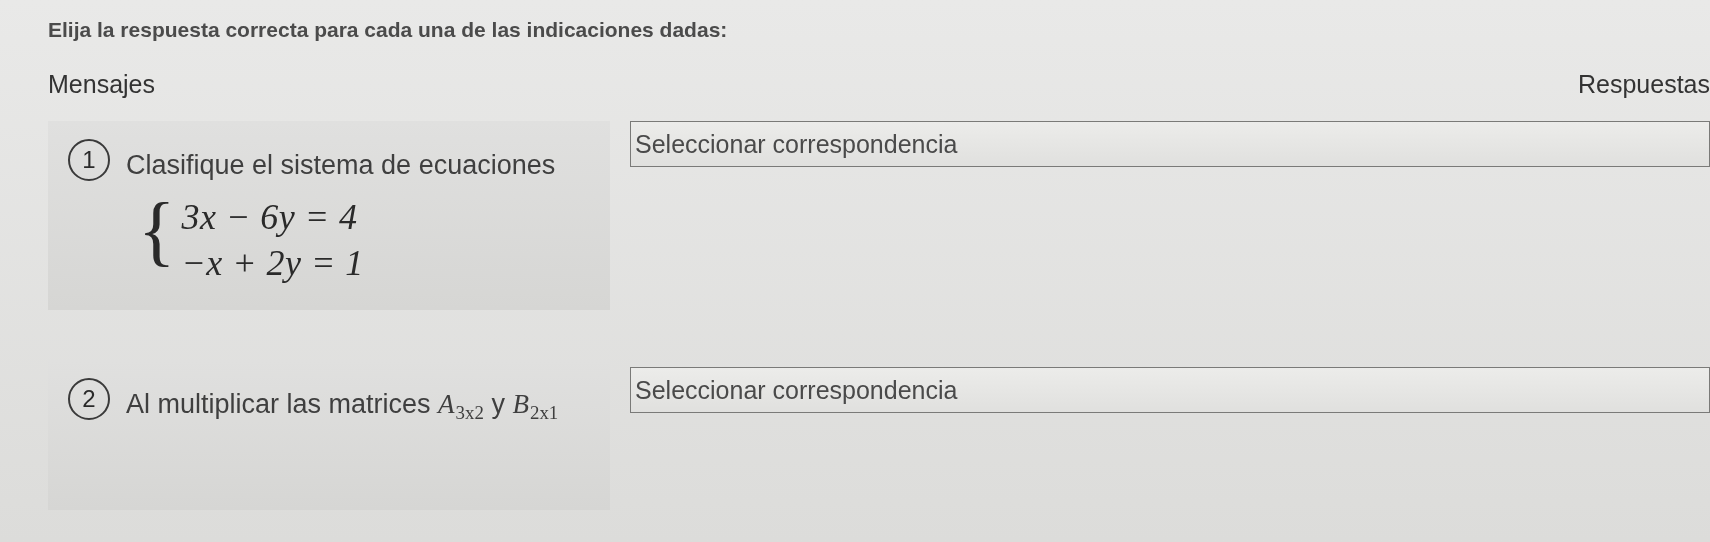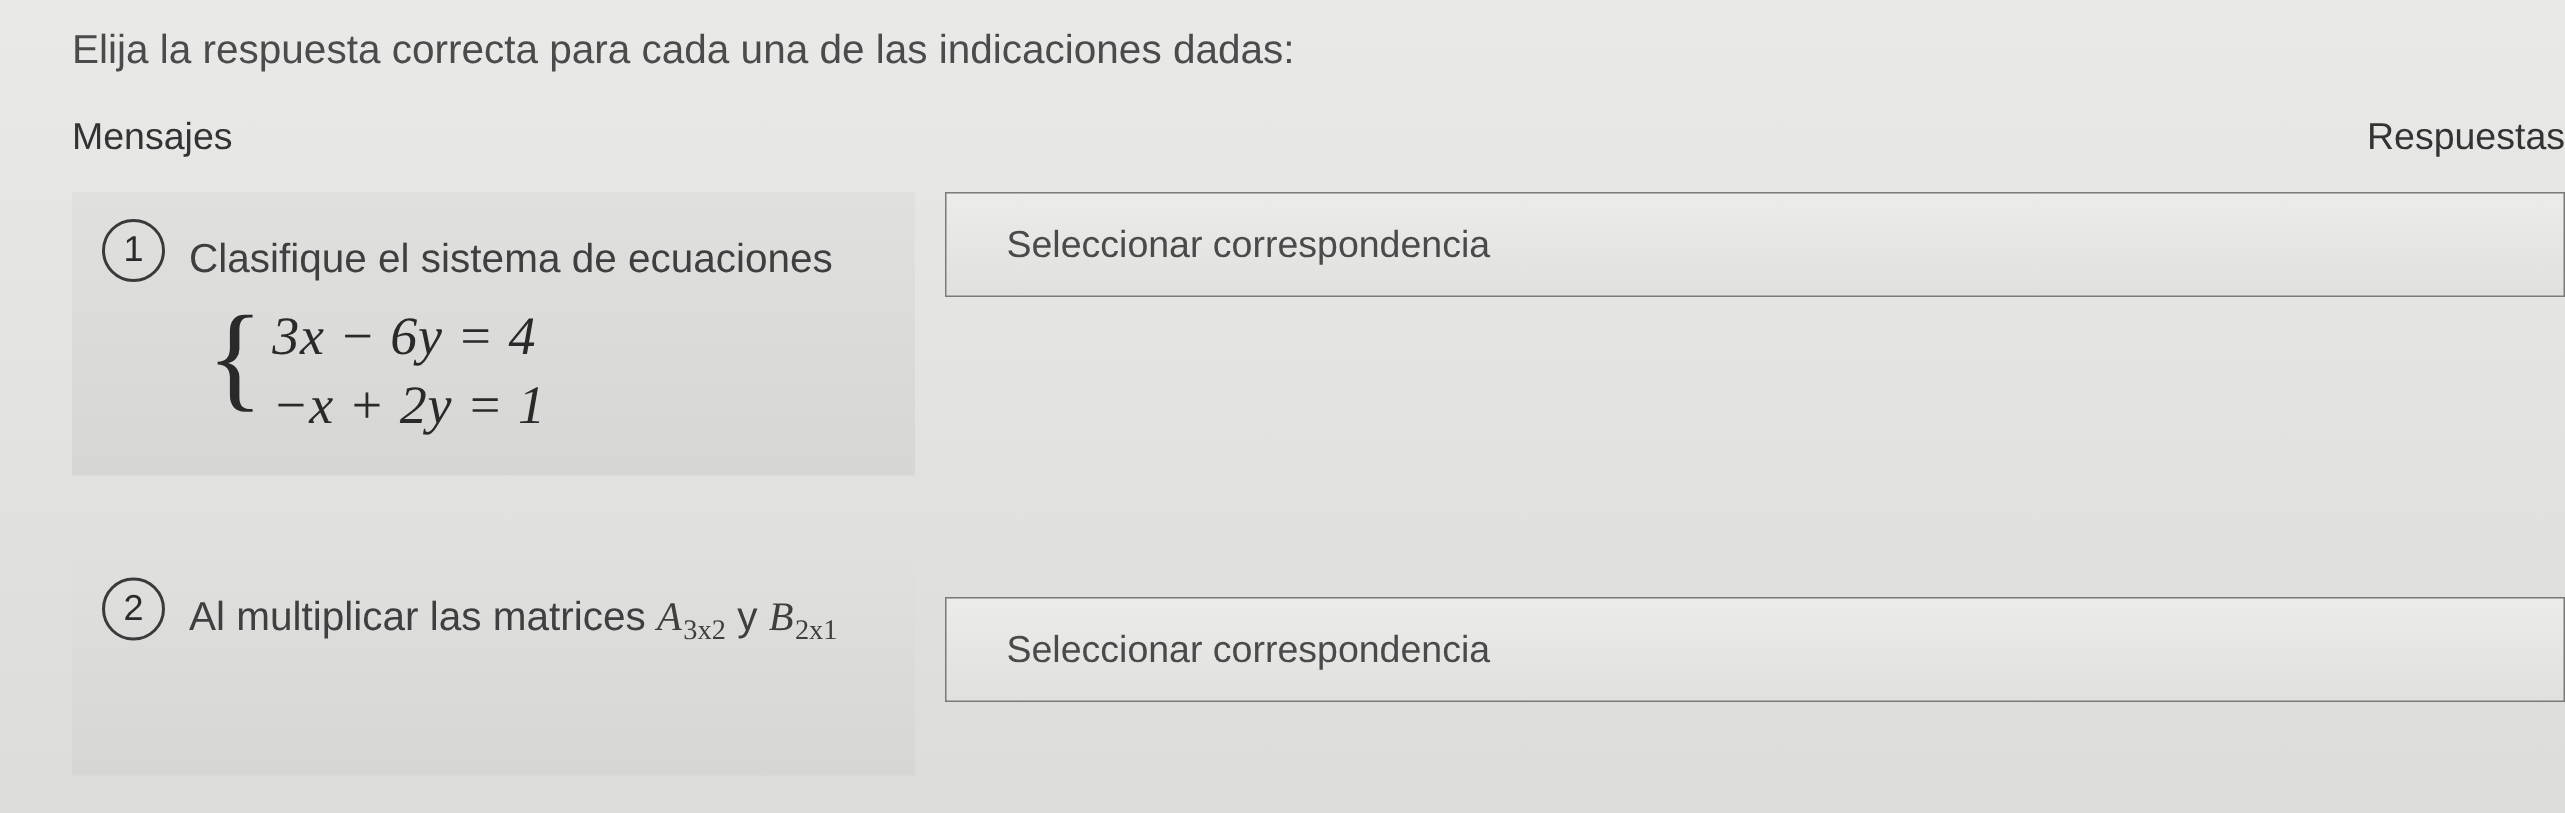--- a/index.html
+++ b/index.html
@@ -8,22 +8,22 @@
     height: 542px;
     font-family: "Segoe UI", "Helvetica Neue", Arial, sans-serif;
     background: linear-gradient(180deg, #e9e9e8 0%, #dcdcda 100%);
     color: #3a3a3a;
     overflow: hidden;
   }
   .page {
     padding: 18px 0 0 48px;
   }
   .instruction {
-    font-size: 27px;
-    font-weight: 400;
+    font-size: 21px;
+    font-weight: 700;
     color: #4b4b4b;
     margin-bottom: 28px;
   }
   .columns {
     display: flex;
     gap: 20px;
   }
   .col-left  { width: 562px; }
   .col-right { flex: 1; padding-right: 0; text-align: right; }
 
@@ -100,25 +100,25 @@
   .sub { font-size: 0.7em; vertical-align: sub; font-style: normal; padding-left:1px; }
   .up  { font-style: italic; }
 
   .answer-slot {
     margin-bottom: 200px;
   }
   .answer-slot.second { margin-bottom: 0; margin-top: 0; }
   .select-box {
     border: 1px solid #7a7a78;
     background: linear-gradient(180deg, #ececea 0%, #e0e0de 100%);
-    height: 70px;
+    height: 46px;
     width: 100%;
     display: flex;
     align-items: center;
-    padding: 0 40px;
+    padding: 0 4px;
     font-size: 25px;
     color: #4a4a4a;
     cursor: pointer;
   }
 </style>
 </head>
 <body>
 
 <div class="page">
 

